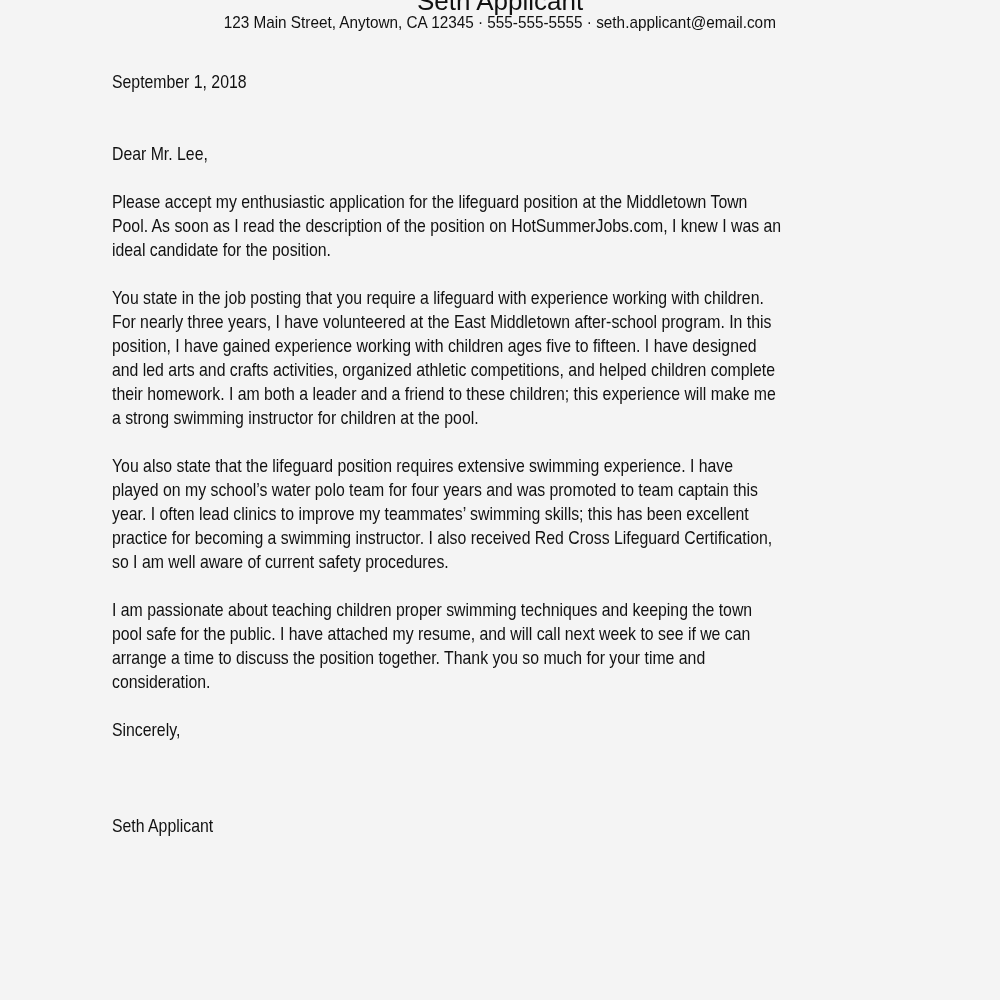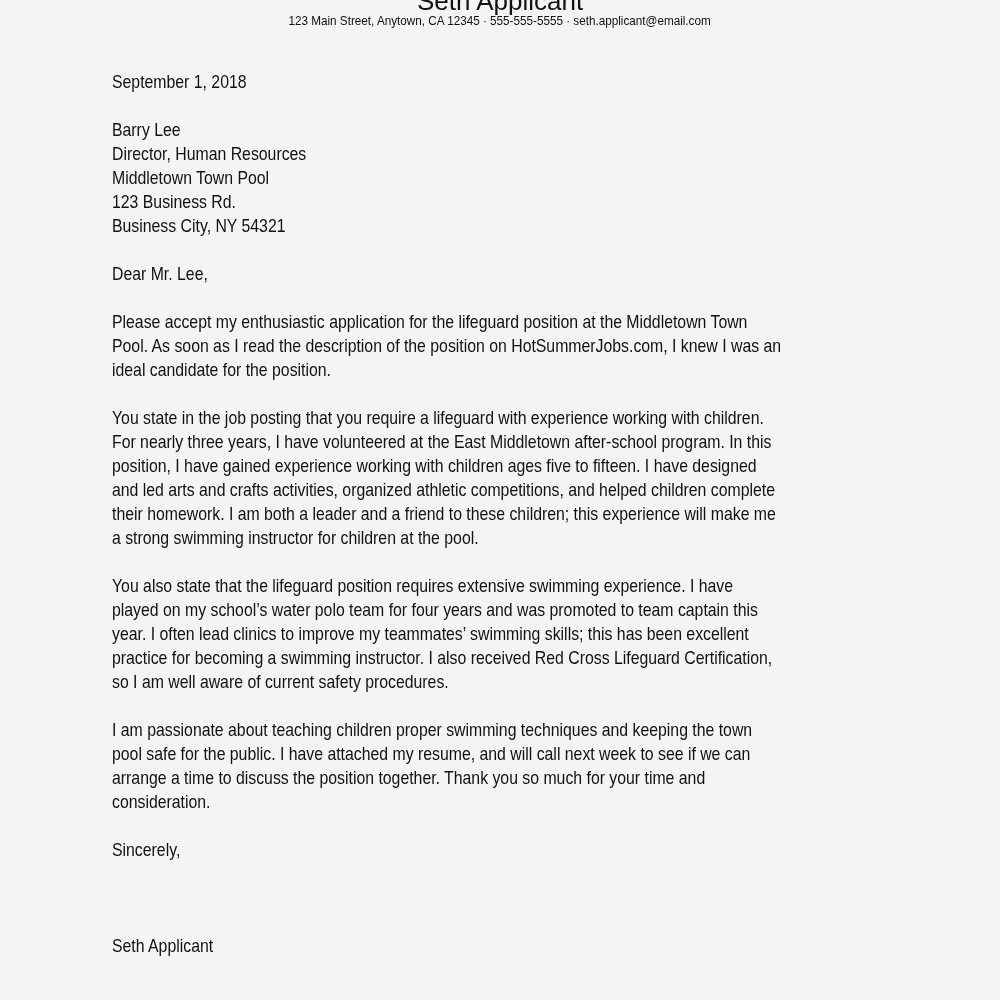--- a/index.html
+++ b/index.html
@@ -1,39 +1,32 @@
 <!DOCTYPE html>
 <html><head>
 <meta charset="utf-8">
 <style>
   html,body{margin:0;padding:0;}
   body{width:1000px;height:1000px;background:#f4f4f4;overflow:hidden;position:relative;color:#111;font-family:"Liberation Sans",sans-serif;}
   .name{position:absolute;top:-14px;left:0;width:1000px;text-align:center;font-size:26px;color:#111;}
-  .contact{position:absolute;top:13px;left:0;width:1000px;text-align:center;font-size:13px;}
+  .contact{position:absolute;top:13px;left:0;width:1000px;text-align:center;font-size:17px;}
   .contact span{display:inline-block;transform:scaleX(0.9);transform-origin:center;}
   .doc{position:absolute;left:112px;top:70px;width:860px;}
   .line{display:block;height:24px;line-height:24px;font-size:18.5px;white-space:nowrap;transform:scaleX(0.855);transform-origin:left center;}
   .gap{height:24px;}
 </style>
 </head>
 <body>
 
 <div class="name">Seth Applicant</div>
 <div class="contact"><span>123 Main Street, Anytown, CA 12345 · 555-555-5555 · seth.applicant@email.com</span></div>
 
 <div class="doc">
   <span class="line">September 1, 2018</span>
   <div class="gap"></div>
-  <div>
-    <span class="line">Barry Lee</span>
-    <span class="line">Director, Human Resources</span>
-    <span class="line">Middletown Town Pool</span>
-    <span class="line">123 Business Rd.</span>
-    <span class="line">Business City, NY 54321</span>
-  </div>
   <div class="gap"></div>
   <span class="line">Dear Mr. Lee,</span>
   <div class="gap"></div>
   <div>
     <span class="line">Please accept my enthusiastic application for the lifeguard position at the Middletown Town</span>
     <span class="line">Pool. As soon as I read the description of the position on HotSummerJobs.com, I knew I was an</span>
     <span class="line">ideal candidate for the position.</span>
   </div>
   <div class="gap"></div>
   <div>

